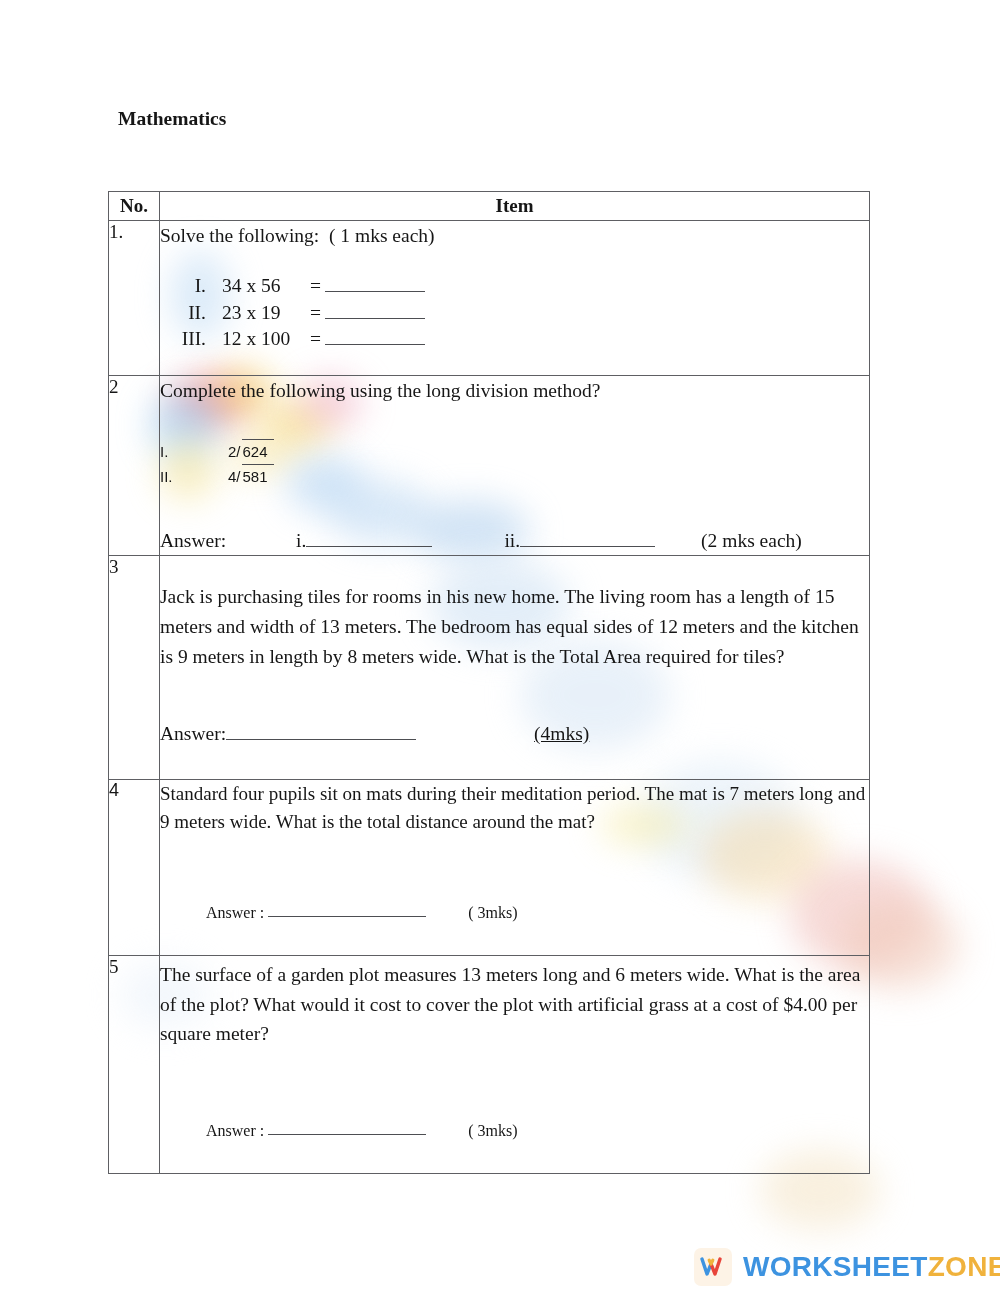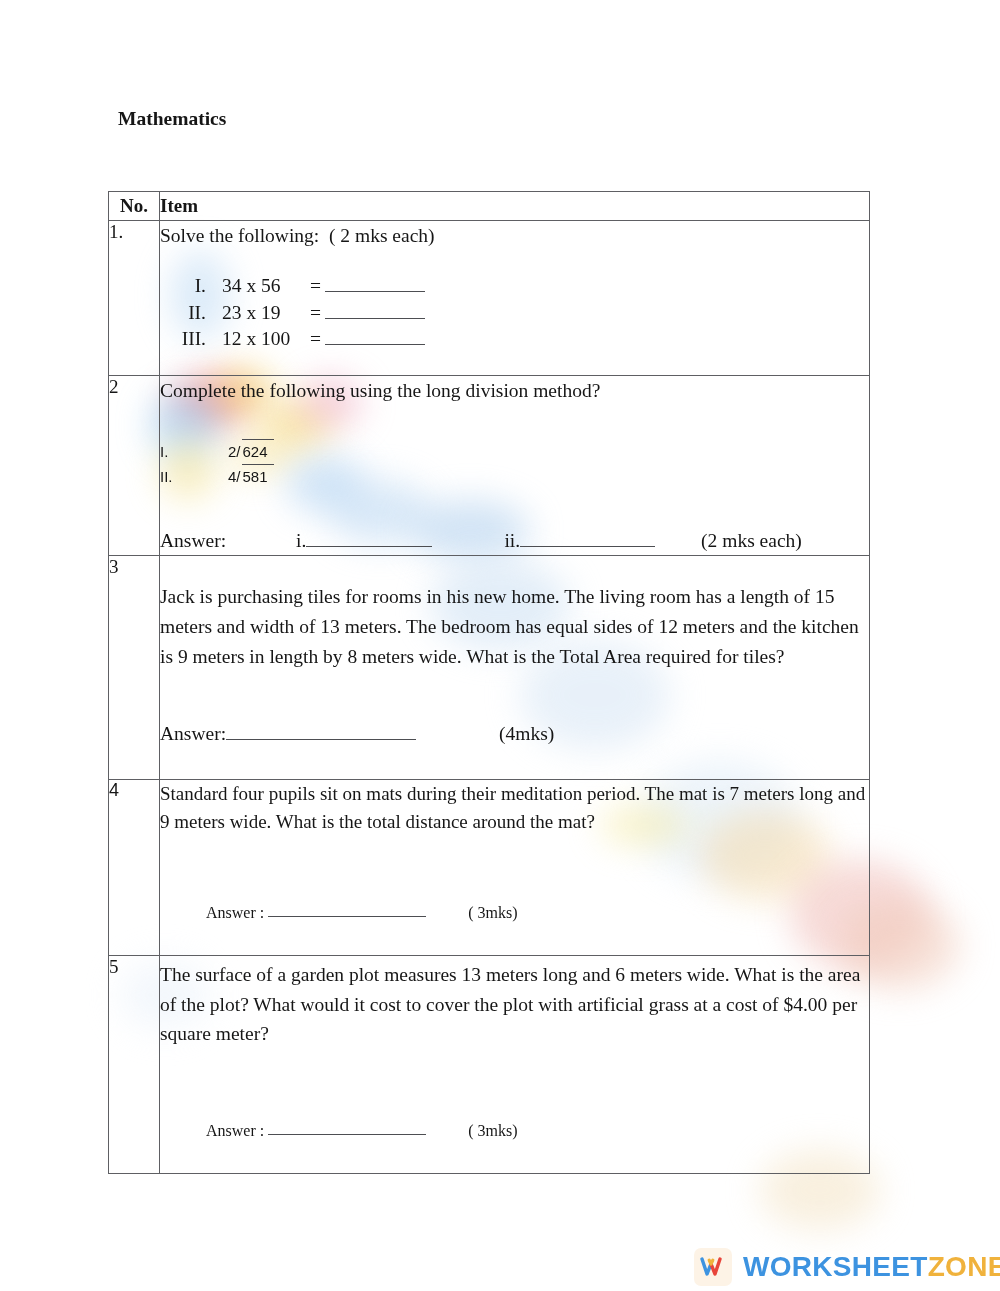--- a/index.html
+++ b/index.html
@@ -82,21 +82,21 @@
     vertical-align: top;
     padding: 0;
   }
   .qtable .col-no { width: 50px; }
 
   .thead th {
     border-color: #5e5f63;
     height: 28px;
     font-size: 19px;
     font-weight: bold;
-    text-align: left;
+    text-align: center;
     vertical-align: middle;
   }
   .thead th.col-no { text-align: center; }
 
   .num-cell {
     font-size: 19px;
     padding: 5px 0 0 10px;
     text-align: left;
   }
   .num-cell.sans {
@@ -182,21 +182,21 @@
   .q2-mks { margin-left: 46px; }
 
   
   .q3-body { margin-top: 26px; }
   .q3-answer-row {
     margin-top: 48px;
     display: flex;
     align-items: baseline;
   }
   .q3-blank { width: 190px; }
-  .q3-mks { margin-left: 83px; }
+  .q3-mks { margin-left: 118px; text-decoration: underline; }
 
   
   .sans-block {
     font-family: Liberation Serif, serif;
     font-size: 19px;
     line-height: 1.5;
   }
   .ans-sans {
     font-family: Liberation Serif, serif;
     font-size: 16px;
@@ -277,21 +277,21 @@
       <tr>
         <th class="col-no">No.</th>
         <th>Item</th>
       </tr>
     </thead>
     <tbody>
 
       <tr>
         <td class="col-no num-cell">1.</td>
         <td class="body-cell">
-          <div class="q1-intro">Solve the following:  ( 2 mks each)</div>
+          <div class="q1-intro">Solve the following:  ( 1 mks each)</div>
           <ul class="q1-list">
             <li>
               <span class="q1-rom">I.</span>
               <span class="q1-expr">34 x 56</span>
               <span class="q1-eq">=</span>
               <span class="blank q1-blank"></span>
             </li>
             <li>
               <span class="q1-rom">II.</span>
               <span class="q1-expr">23 x 19</span>

